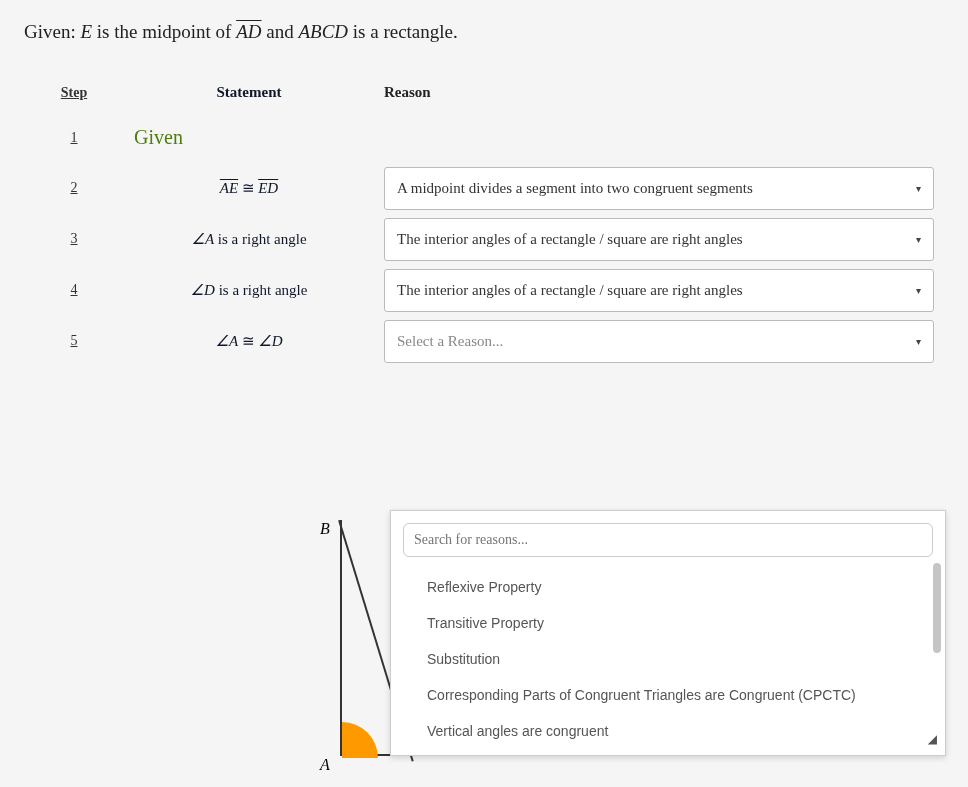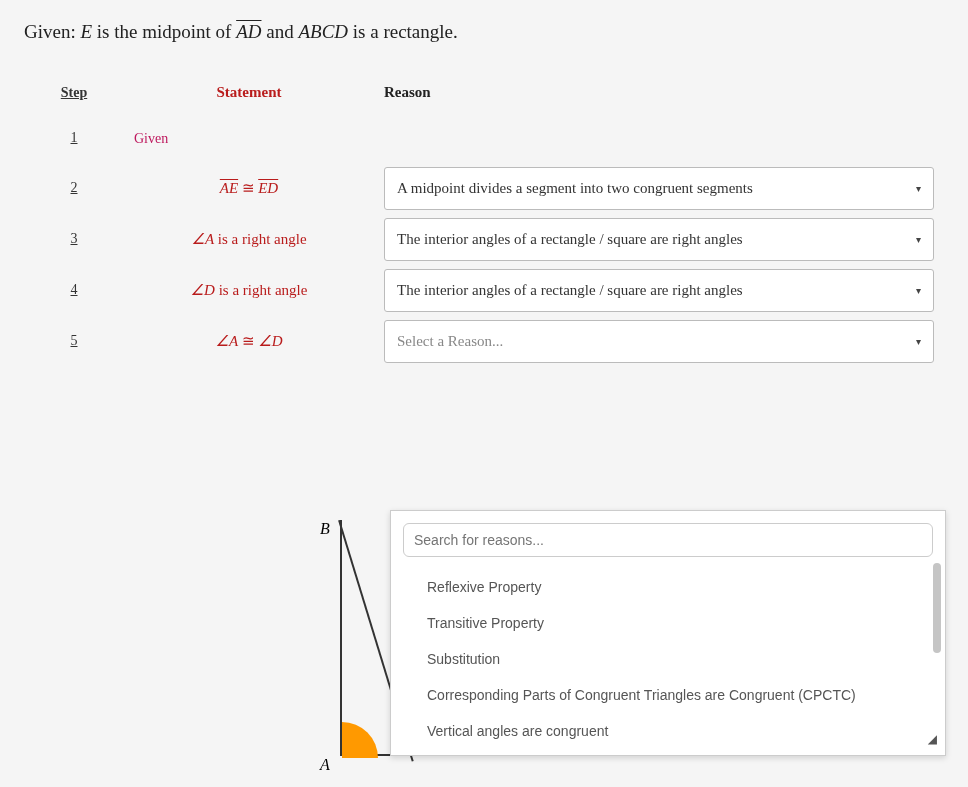--- a/index.html
+++ b/index.html
@@ -43,31 +43,31 @@
       width: 100px;
       text-align: center;
       font-size: 14px;
       color: #333;
       text-decoration: underline;
     }
     .col-statement {
       width: 250px;
       text-align: center;
       font-size: 15px;
-      color: #b91c1c;
+      color: #0f172a;
       padding: 6px 4px;
       line-height: 1.5;
     }
     .col-reason {
       flex: 1;
       padding: 4px 10px;
     }
     .reason-text {
-      font-size: 14px;
-      color: #be185d;
+      font-size: 20px;
+      color: #4d7c0f;
     }
     .reason-select {
       width: 100%;
       background: #fff;
       border: 1px solid #bbb;
       border-radius: 3px;
       padding: 12px 12px;
       font-size: 15px;
       font-family: Georgia, serif;
       color: #333;
@@ -93,21 +93,21 @@
       z-index: 10;
       padding-bottom: 6px;
     }
     .dropdown-search {
       width: calc(100% - 24px);
       margin: 12px;
       padding: 8px 10px;
       border: 1px solid #ccc;
       border-radius: 6px;
       font-size: 14px;
-      font-family: Liberation Sans, sans-serif;
+      font-family: Liberation Serif, serif;
       color: #999;
     }
     .dropdown-option {
       padding: 10px 36px;
       font-size: 14px;
       font-family: Arial, sans-serif;
       color: #555;
       cursor: pointer;
     }
     .scrollbar-fake {

